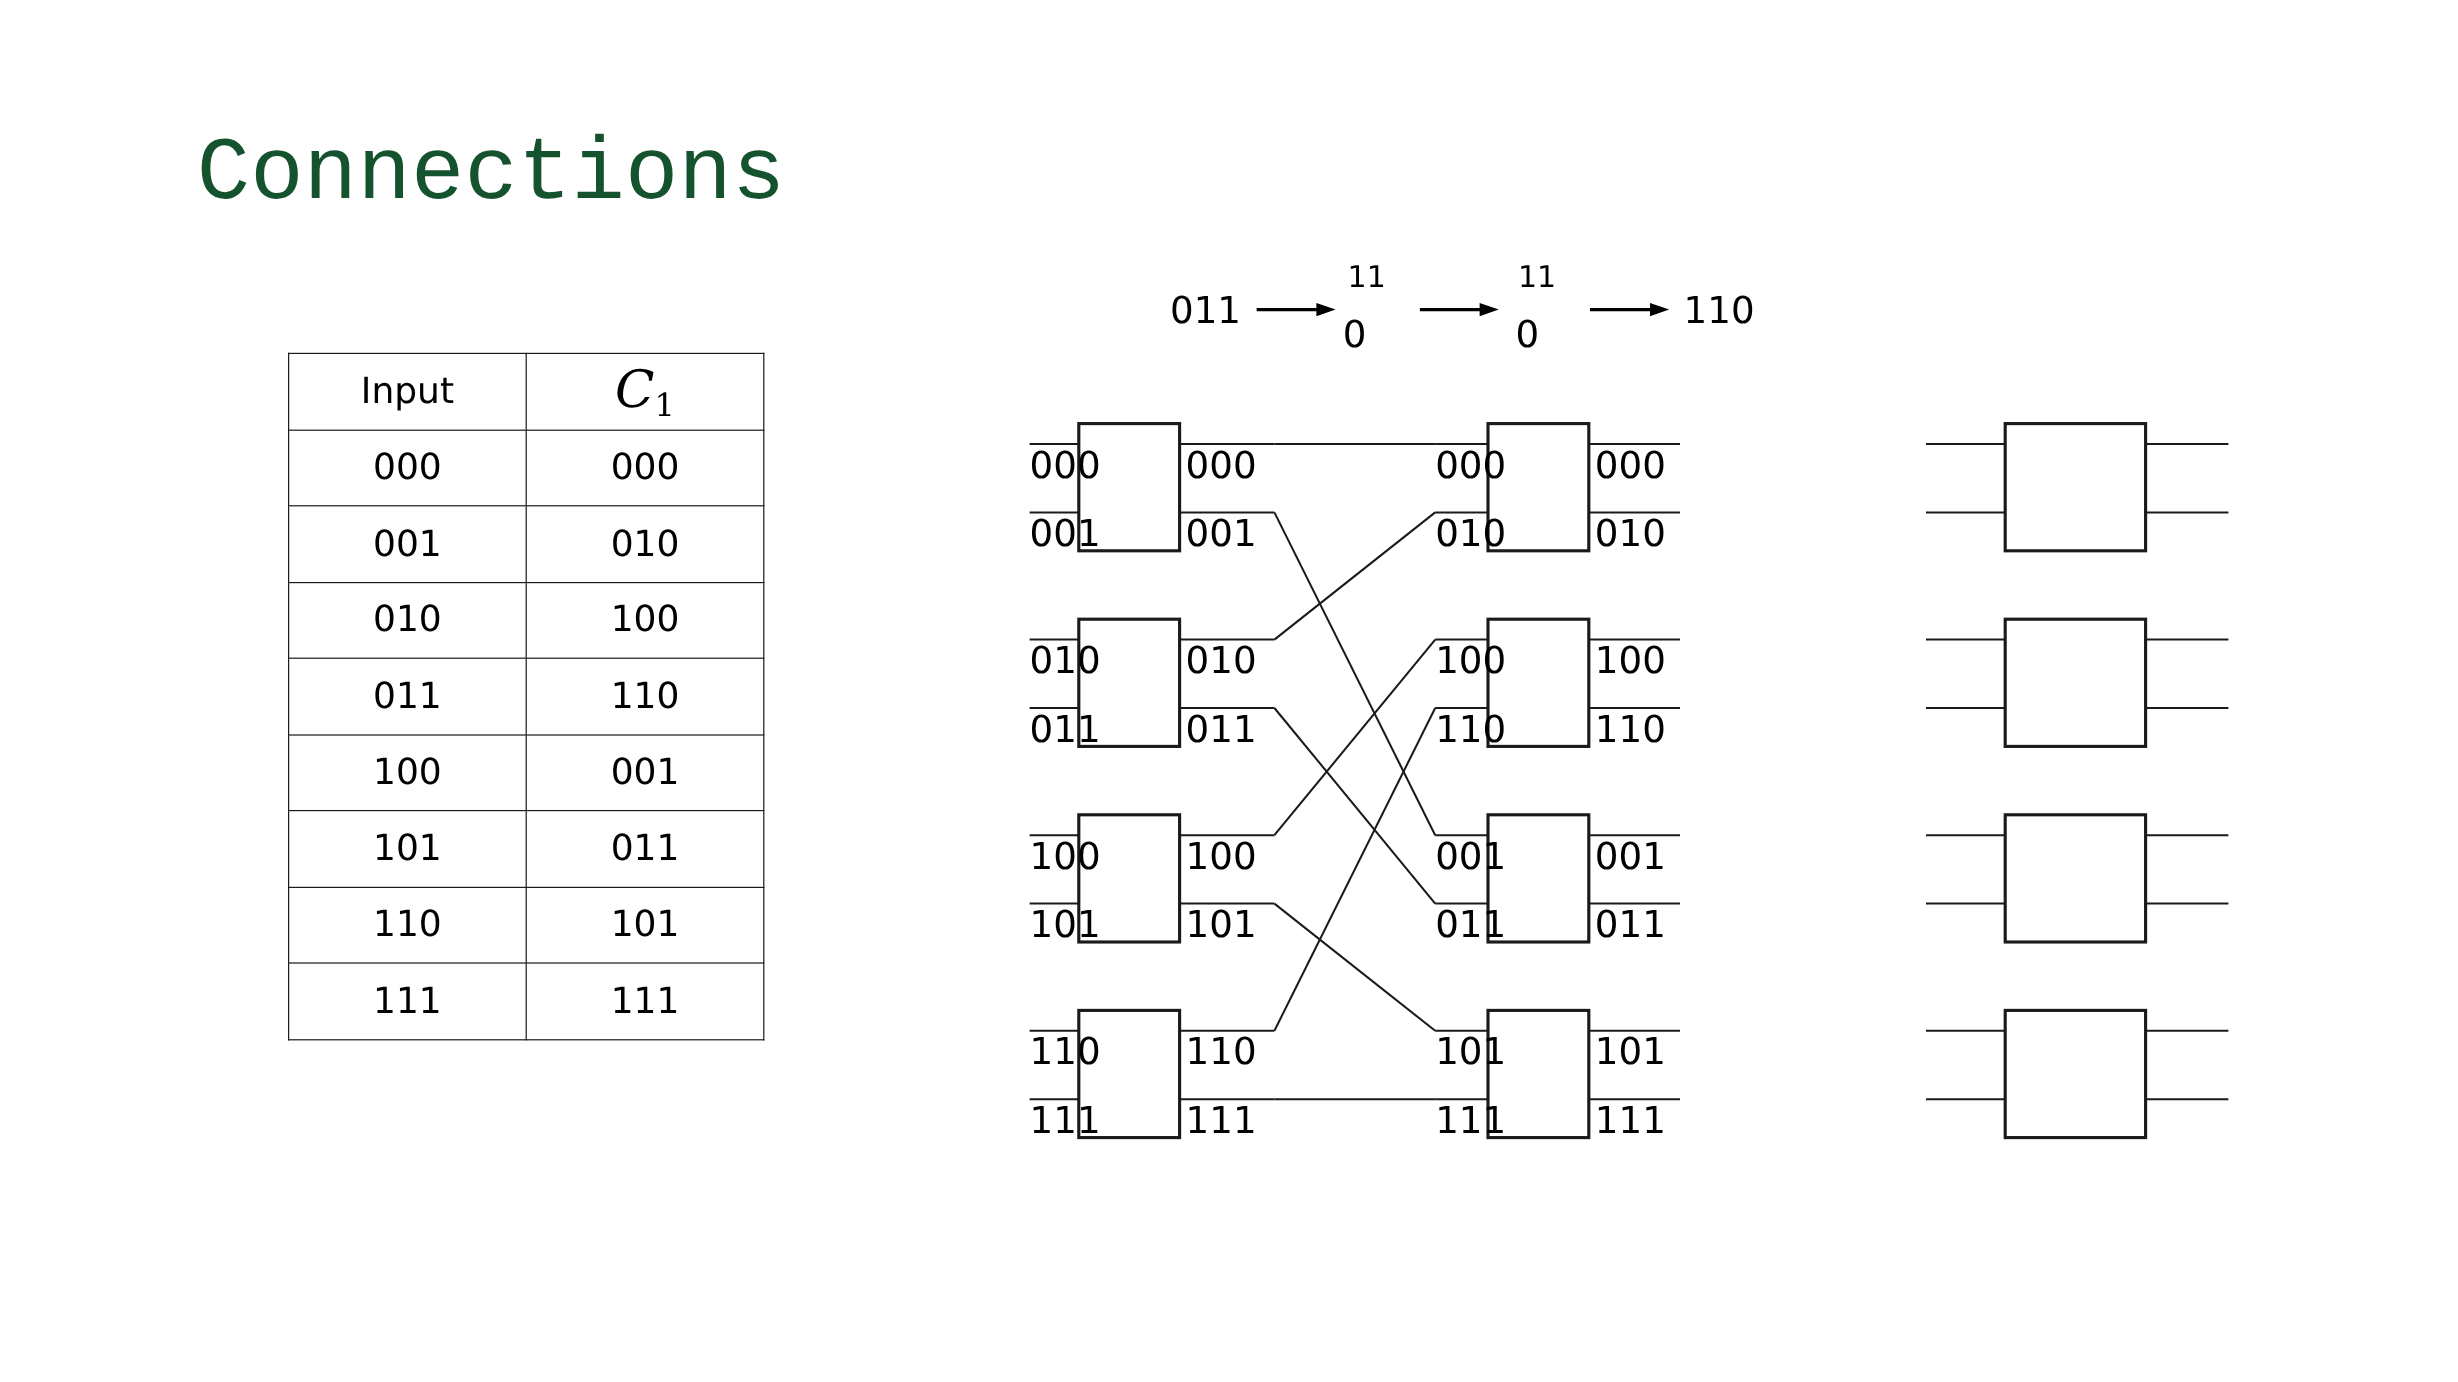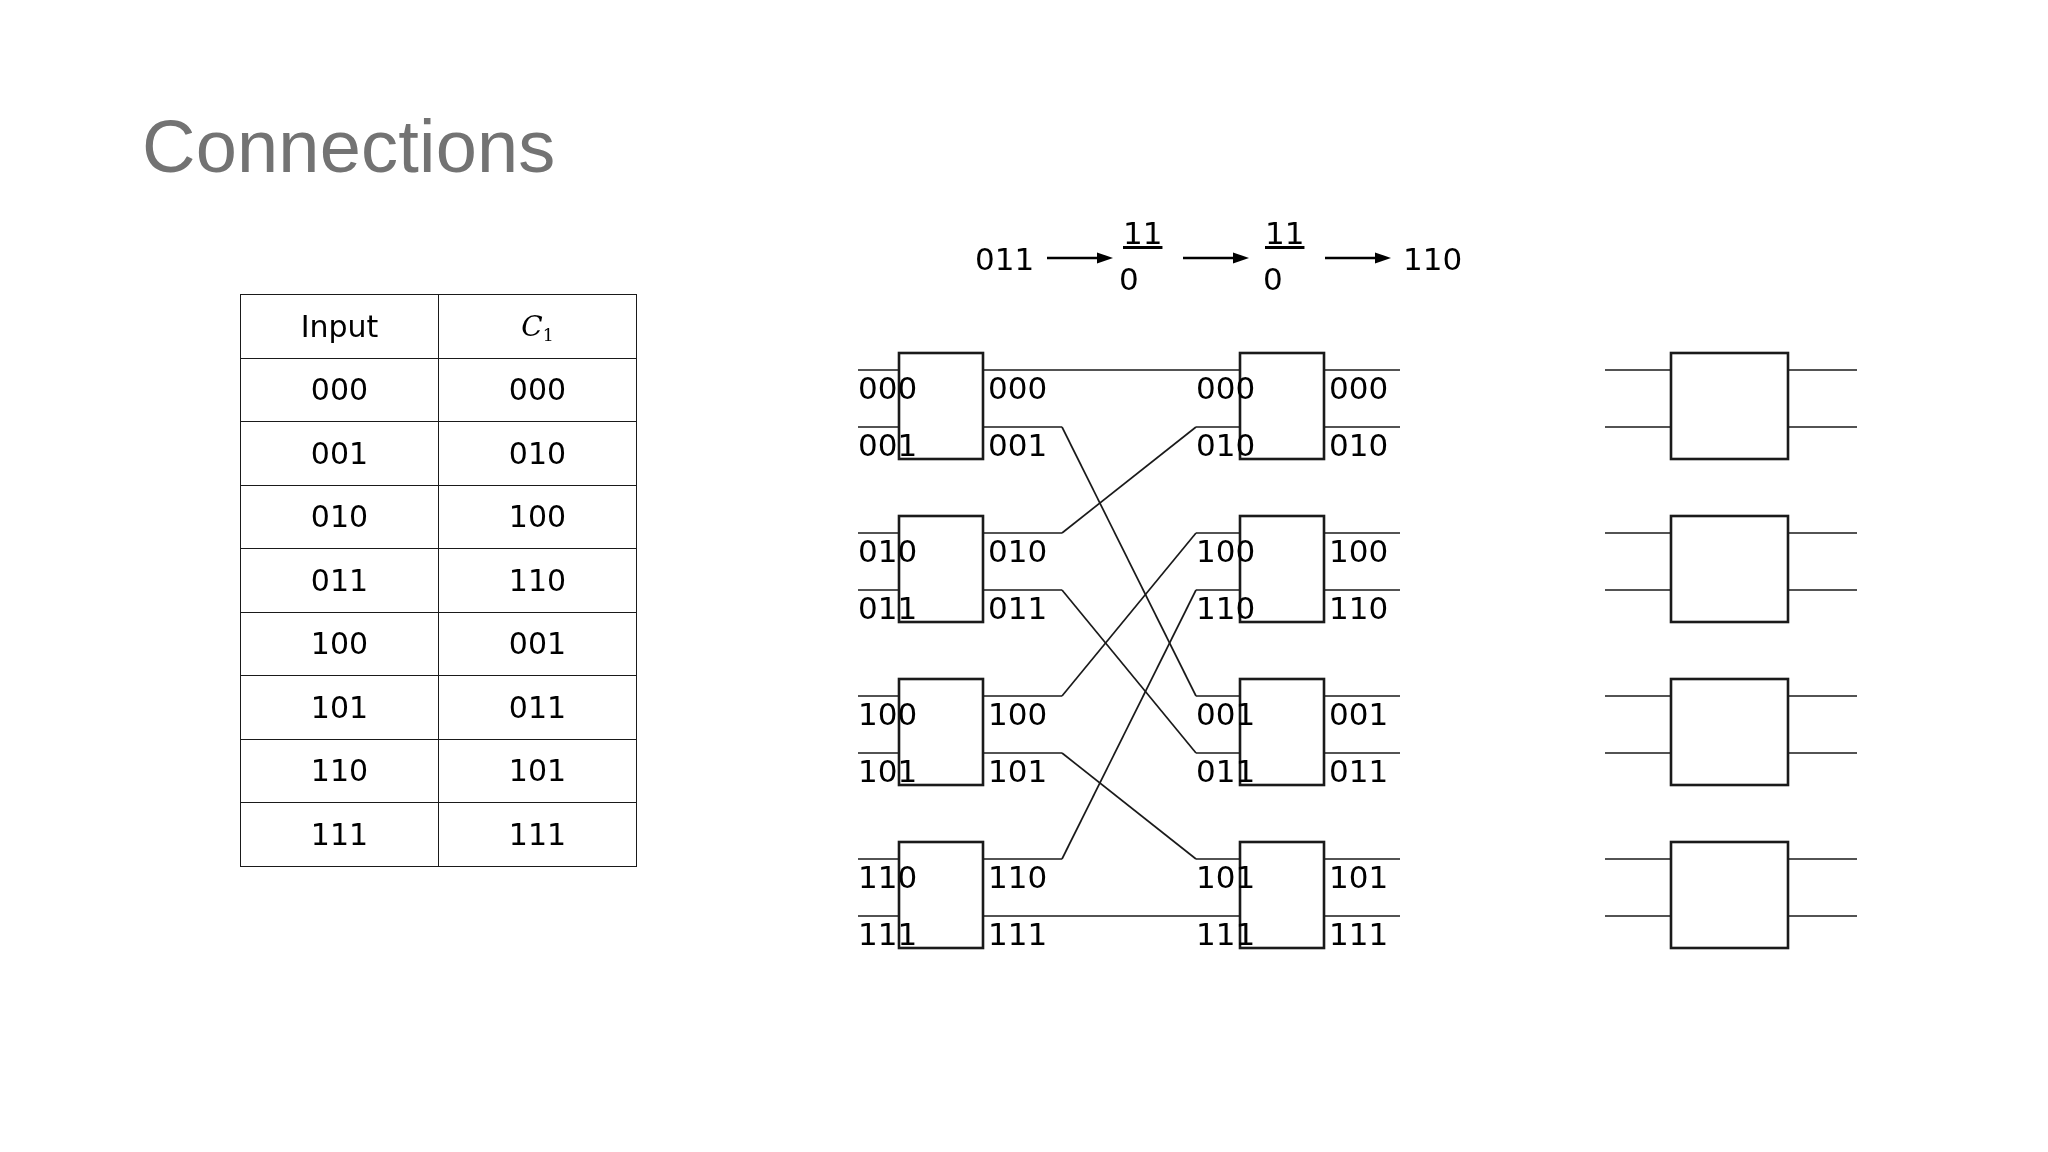--- a/index.html
+++ b/index.html
@@ -12,28 +12,28 @@
     height: 1152px;
     position: relative;
     overflow: hidden;
     font-family: "DejaVu Sans", sans-serif;
     color: #000000;
   }
 
   
   #slide-title {
     position: absolute;
-    left: 142px;
+    left: 164px;
     top: 108px;
-    font-family: Liberation Sans, sans-serif;
+    font-family: Liberation Mono, monospace;
     font-weight: 300;
     font-size: 74px;
     line-height: 1.05;
     letter-spacing: 0.2px;
-    color: #737373;
+    color: #14532d;
     white-space: nowrap;
   }
 
   
   #truth-table {
     position: absolute;
     left: 240px;
     top: 294px;
     border-collapse: collapse;
     table-layout: fixed;
@@ -49,21 +49,21 @@
     font-size: 30px;
     padding: 0;
     color: #000000;
   }
   #truth-table th {
     font-weight: 400;
   }
   .hdr-math {
     font-family: "DejaVu Serif", serif;
     font-style: italic;
-    font-size: 28px;
+    font-size: 43px;
   }
   .hdr-math sub {
     font-style: normal;
     font-size: 0.62em;
     vertical-align: -0.28em;
     font-family: "DejaVu Serif", serif;
   }
 
   
   #arrow-seq {
@@ -76,24 +76,23 @@
   .seq-plain {
     position: absolute;
     font-family: "DejaVu Sans", sans-serif;
     font-size: 31px;
     line-height: 1;
     white-space: nowrap;
   }
   .seq-hi {
     position: absolute;
     font-family: "DejaVu Sans", sans-serif;
-    font-size: 31px;
+    font-size: 25px;
     line-height: 1;
     white-space: nowrap;
-    text-decoration: underline;
   }
   .seq-lo {
     position: absolute;
     font-family: "DejaVu Sans", sans-serif;
     font-size: 31px;
     line-height: 1;
     white-space: nowrap;
   }
   .seq-arrow {
     position: absolute;

